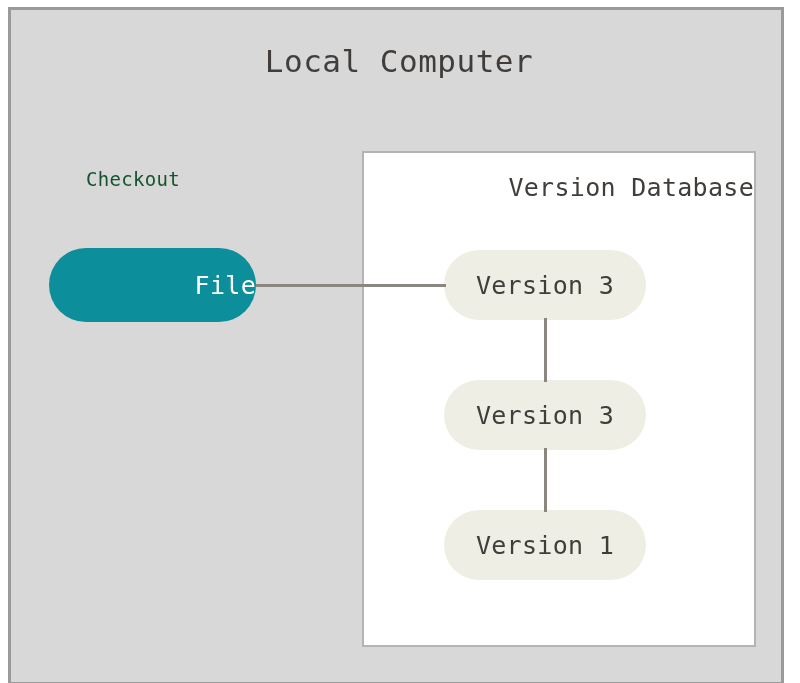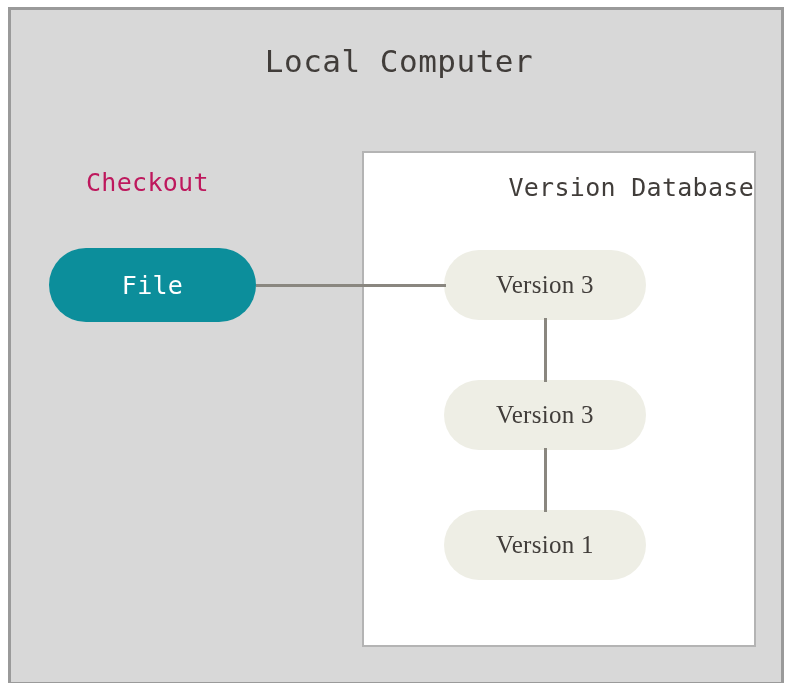--- a/index.html
+++ b/index.html
@@ -43,38 +43,38 @@
     letter-spacing: 0.5px;
     color: #413d3a;
     white-space: pre;
   }
 
   
   #checkout-label {
     position: absolute;
     left: 75px;
     top: 158px;
-    font-size: 25px;
+    font-size: 19px;
     letter-spacing: 0.3px;
-    color: #be185d;
+    color: #14532d;
     white-space: pre;
   }
 
   
   #file-node {
     position: absolute;
     left: 49px;
     top: 248px;
     width: 207px;
     height: 74px;
     border-radius: 37px;
     background: #0c8e9b;
     display: flex;
     align-items: center;
-    justify-content: center;
+    justify-content: flex-end;
   }
   #file-node .node-label {
     font-size: 25px;
     color: #ffffff;
     letter-spacing: 0.3px;
     white-space: pre;
   }
 
   
   #version-database-panel {
@@ -104,21 +104,20 @@
   .version-node {
     position: absolute;
     left: 444px;
     width: 202px;
     height: 70px;
     border-radius: 35px;
     background: #eeeee5;
     display: flex;
     align-items: center;
     justify-content: center;
-    font-family: Liberation Serif, serif;
   }
   .version-node .node-label {
     font-size: 25px;
     color: #413d3a;
     letter-spacing: 0.3px;
     white-space: pre;
   }
   #version-node-3 { top: 250px; }
   #version-node-2 { top: 380px; }
   #version-node-1 { top: 510px; }

